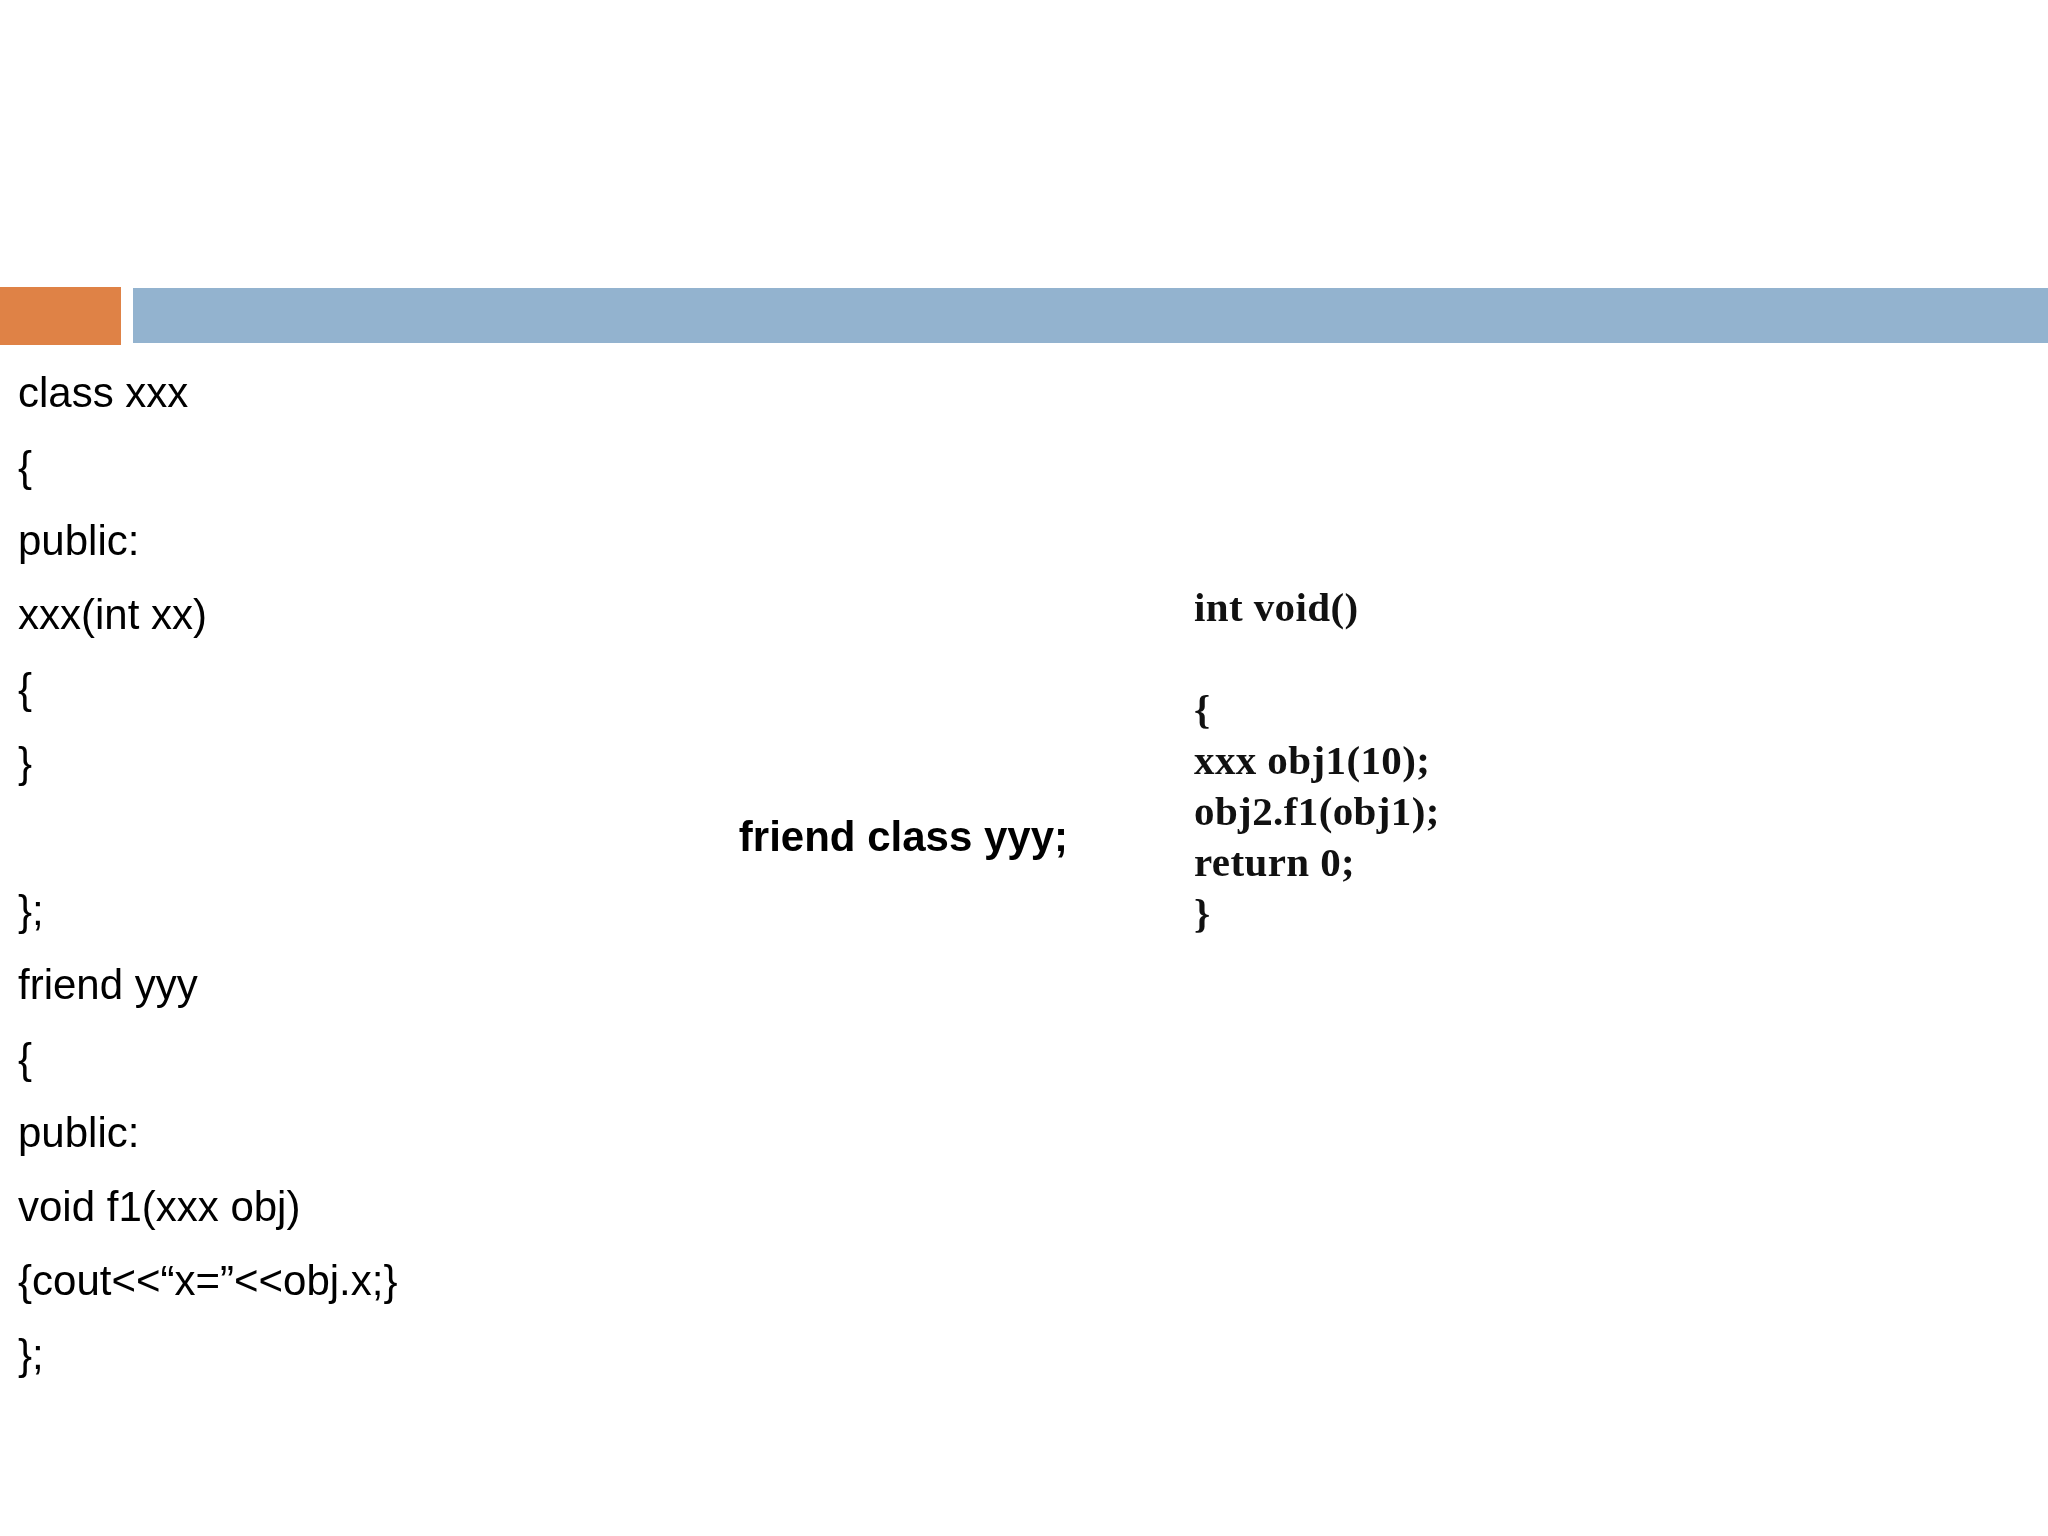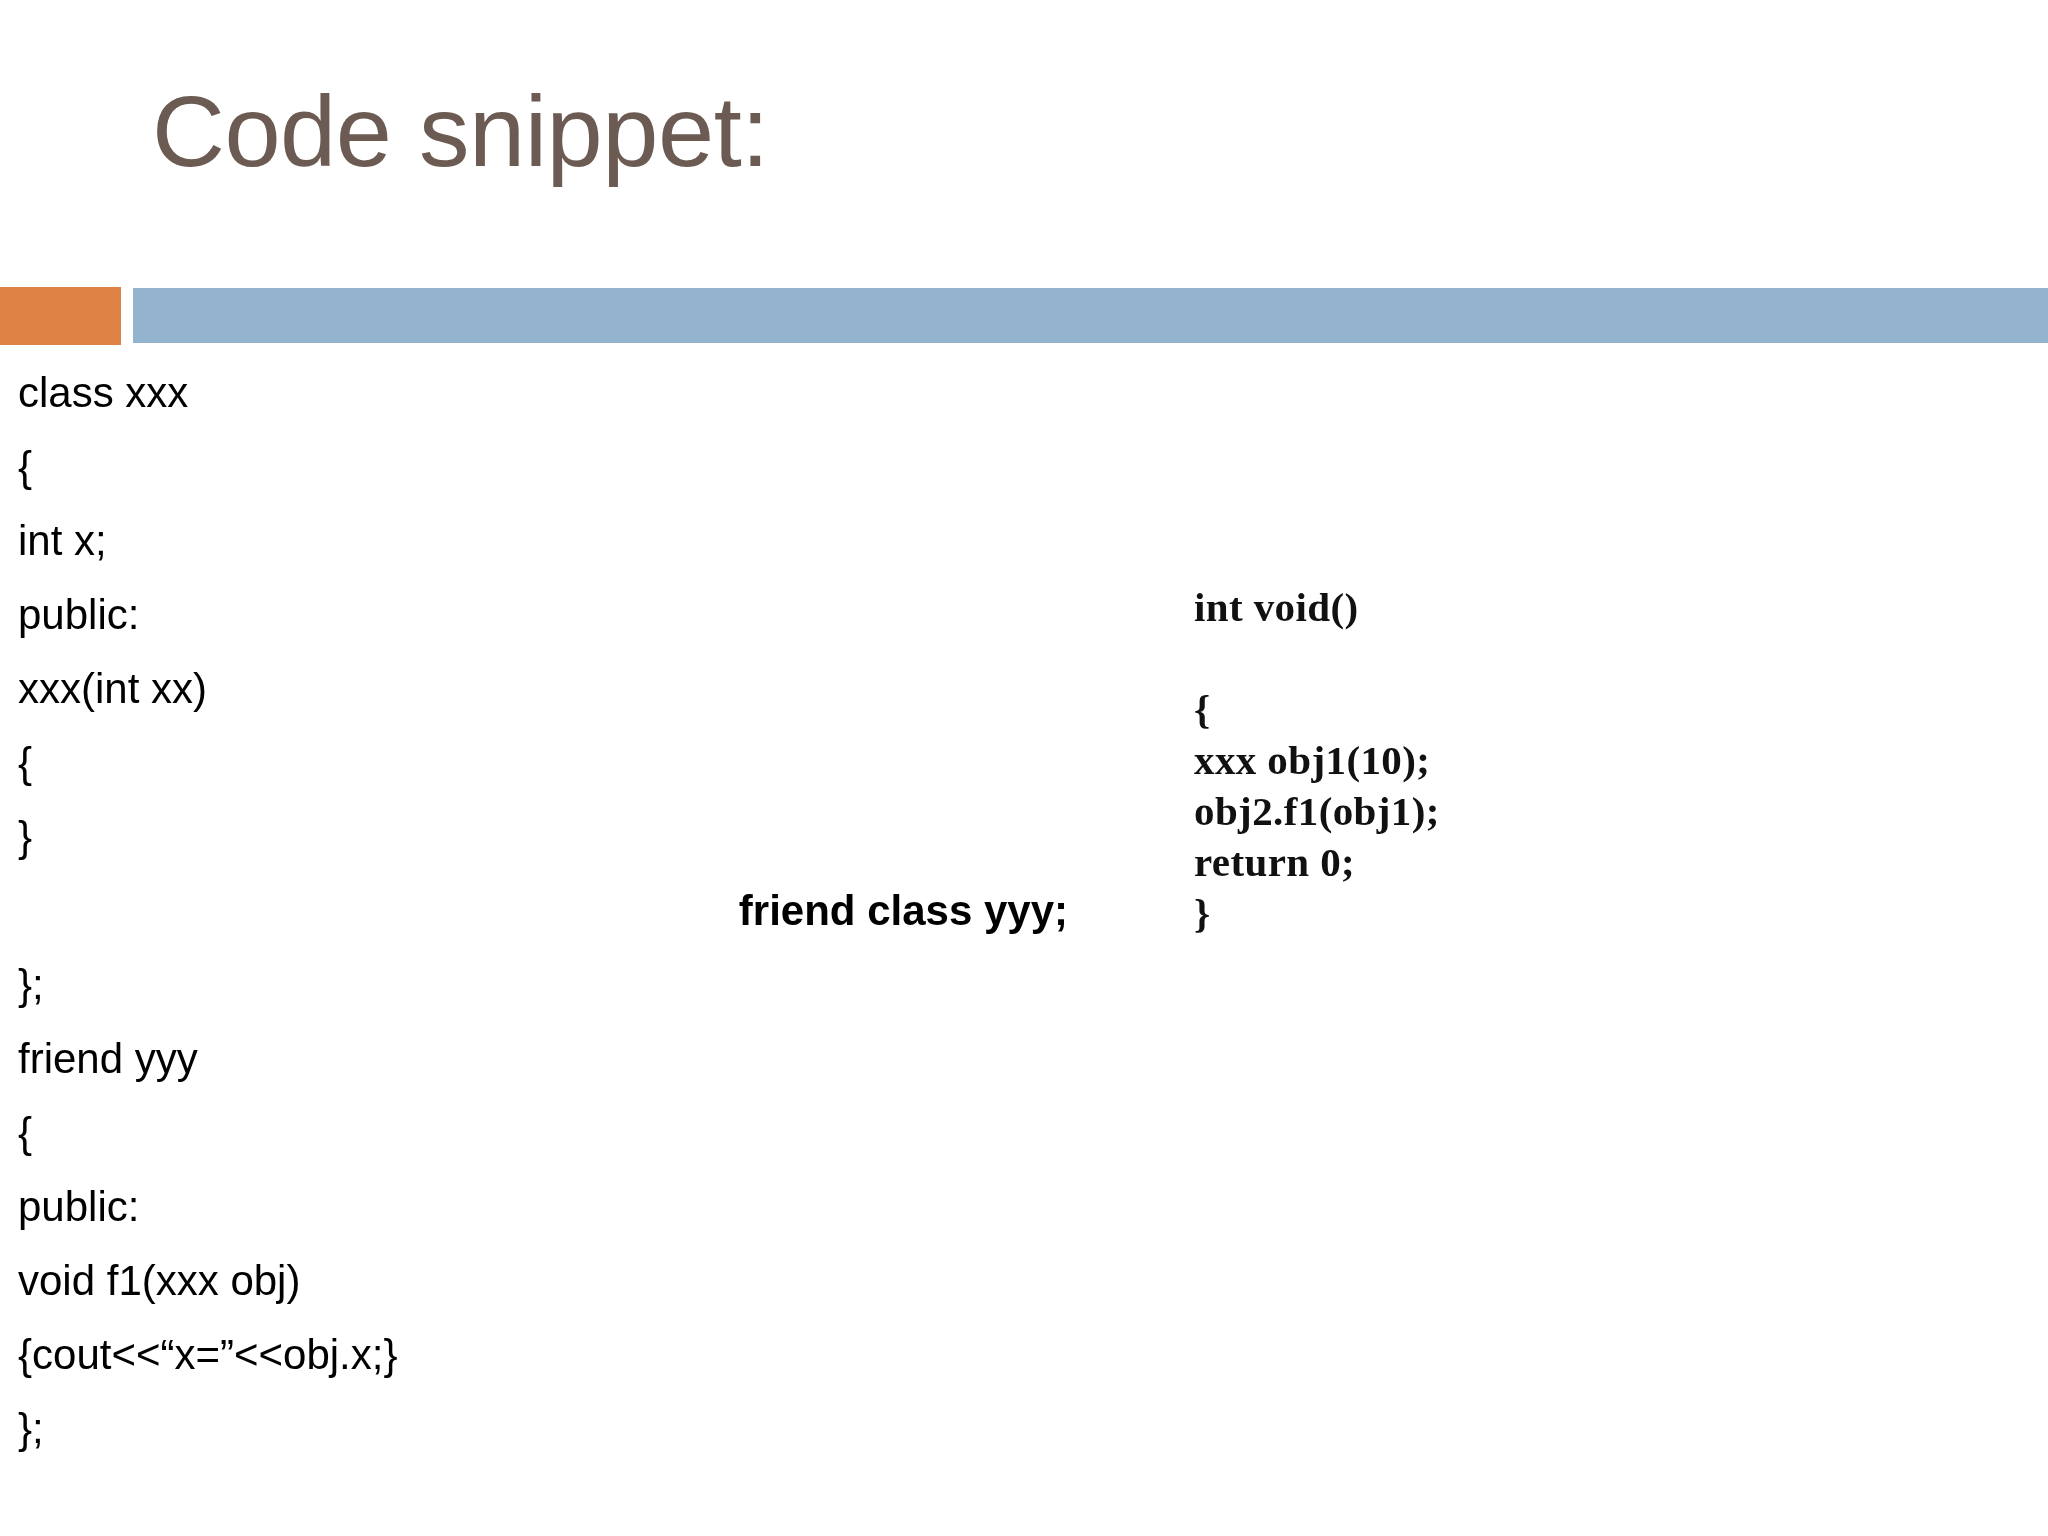--- a/index.html
+++ b/index.html
@@ -104,31 +104,29 @@
   }
   #right-code-block .code-line.blank {
     color: transparent;
   }
 </style>
 </head>
 <body>
 
 <div id="slide">
 
-  <div id="page-title">Code snippet:</div>
 
   <div id="divider">
     <div id="accent-bar-orange"></div>
     <div id="accent-bar-blue"></div>
   </div>
 
   <div id="left-code-block">
     <div class="code-line">class xxx</div>
     <div class="code-line">{</div>
-    <div class="code-line">int x;</div>
     <div class="code-line">public:</div>
     <div class="code-line">xxx(int xx)</div>
     <div class="code-line">{</div>
     <div class="code-line">}</div>
     <div class="code-line bold">friend class yyy;</div>
     <div class="code-line">};</div>
     <div class="code-line">friend yyy</div>
     <div class="code-line">{</div>
     <div class="code-line">public:</div>
     <div class="code-line">void f1(xxx obj)</div>

